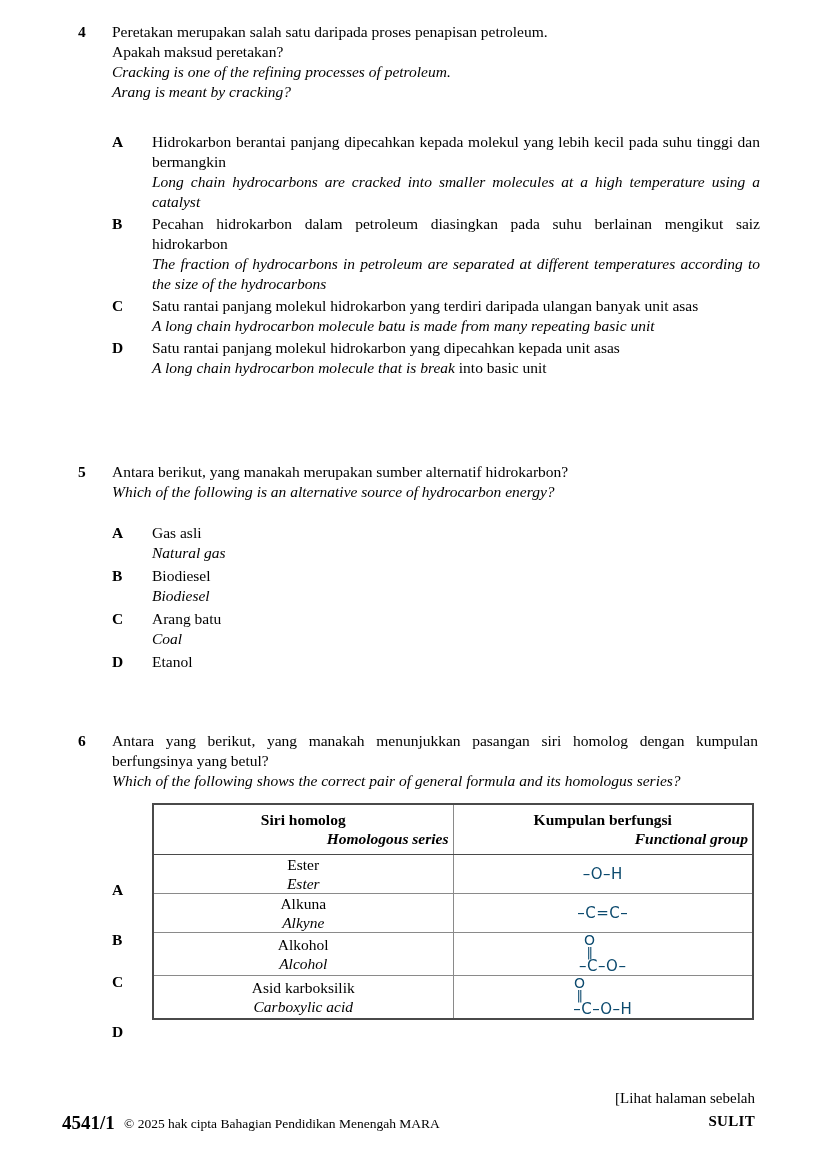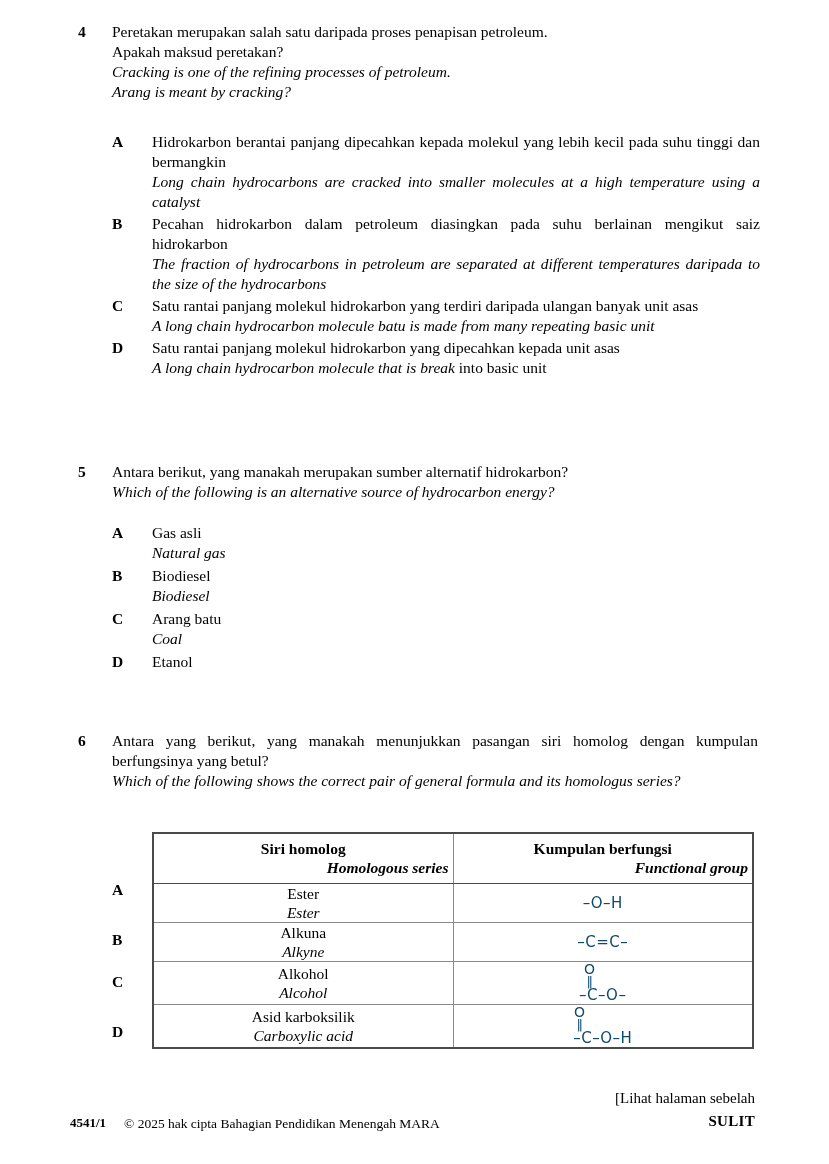--- a/index.html
+++ b/index.html
@@ -83,21 +83,21 @@
 
   
   .roman {
     font-style: normal;
   }
 
   
   .table-wrap {
     position: absolute;
     left: 152px;
-    top: 832px;
+    top: 803px;
     width: 602px;
   }
   table.answers {
     border-collapse: collapse;
     width: 602px;
     table-layout: fixed;
   }
   table.answers td,
   table.answers th {
     border: 1px solid #8a8a8a;
@@ -189,24 +189,24 @@
   .footer .see-next {
     position: absolute;
     right: 74px;
     top: 0;
     font-size: 15px;
     line-height: 19px;
     white-space: nowrap;
   }
   .footer .code {
     position: absolute;
-    left: 70px;
+    left: 62px;
     top: 24px;
     font-weight: bold;
-    font-size: 13px;
+    font-size: 19px;
     line-height: 19px;
   }
   .footer .copyright {
     position: absolute;
     left: 124px;
     top: 25px;
     font-size: 13.5px;
     line-height: 19px;
   }
   .footer .sulit {
@@ -241,21 +241,21 @@
       <div class="opt-text">
         <div class="para">Hidrokarbon berantai panjang dipecahkan kepada molekul yang lebih kecil pada suhu tinggi dan bermangkin</div>
         <div class="para it">Long chain hydrocarbons are cracked into smaller molecules at a high temperature using a catalyst</div>
       </div>
     </div>
 
     <div class="option" style="margin-top:2px;">
       <div class="opt-letter">B</div>
       <div class="opt-text">
         <div class="para">Pecahan hidrokarbon dalam petroleum diasingkan pada suhu berlainan mengikut saiz hidrokarbon</div>
-        <div class="para it">The fraction of hydrocarbons in petroleum are separated at different temperatures daripada to the size of the hydrocarbons</div>
+        <div class="para it">The fraction of hydrocarbons in petroleum are separated at different temperatures according to the size of the hydrocarbons</div>
       </div>
     </div>
 
     <div class="option" style="margin-top:2px;">
       <div class="opt-letter">C</div>
       <div class="opt-text">
         <div class="para">Satu rantai panjang molekul hidrokarbon yang terdiri daripada ulangan banyak unit asas</div>
         <div class="para it">A long chain hydrocarbon molecule batu is made from many repeating basic unit</div>
       </div>
     </div>

